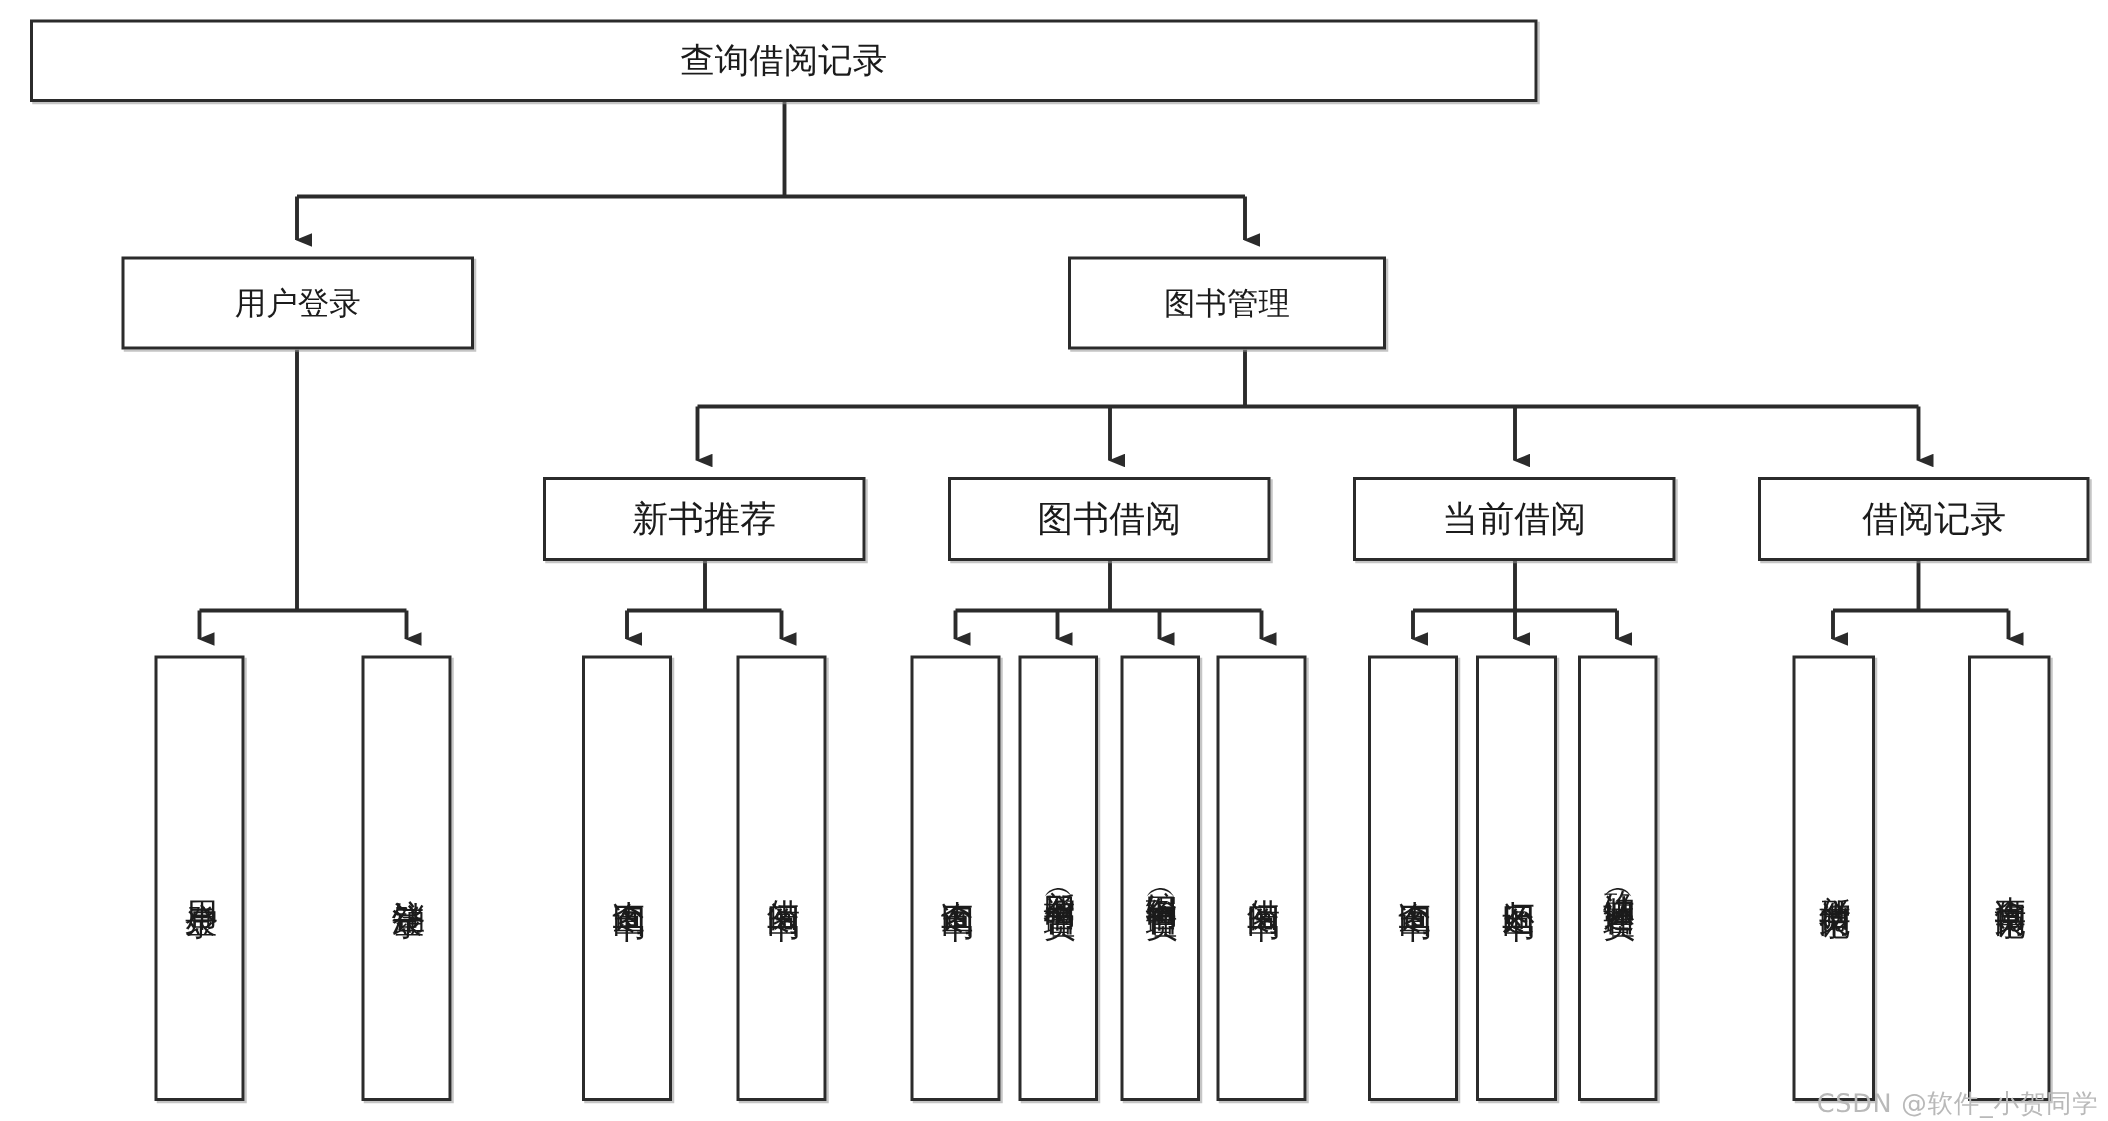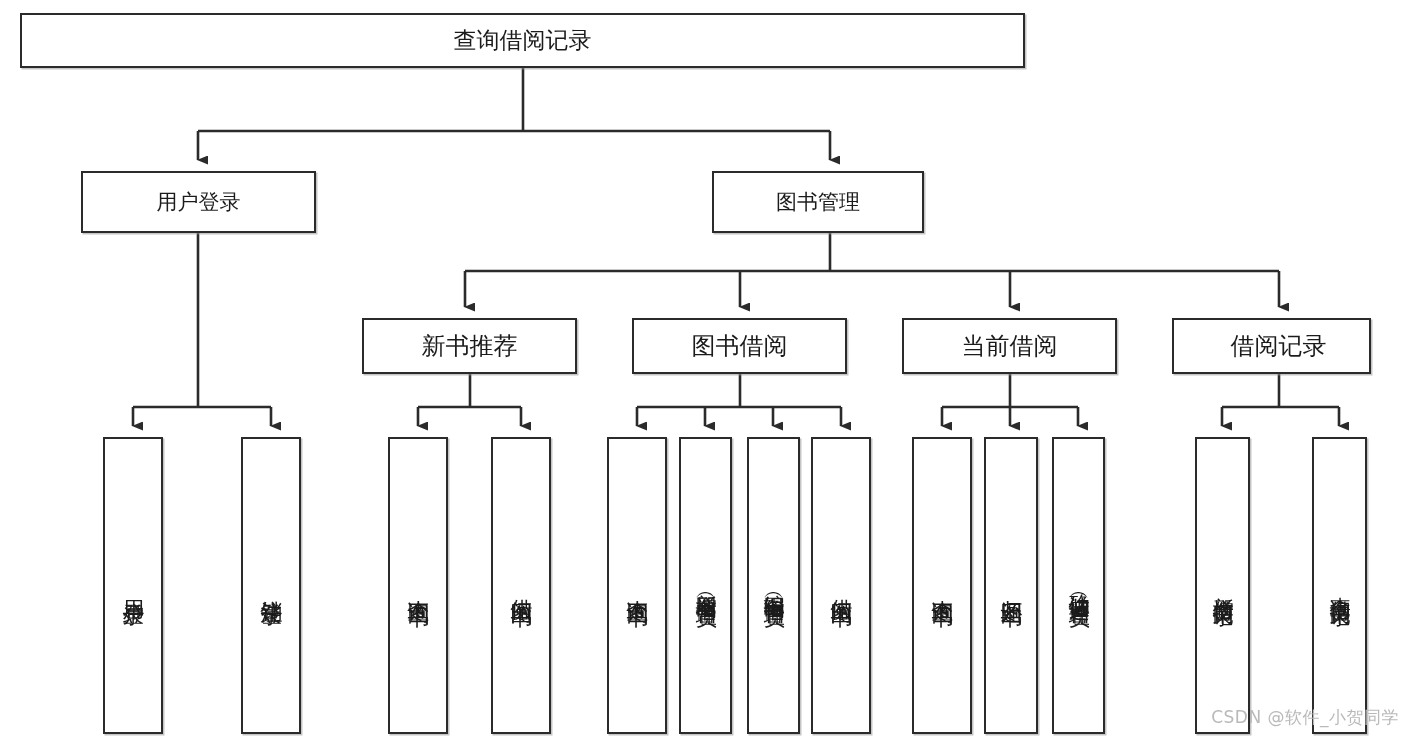--- a/index.html
+++ b/index.html
@@ -46,21 +46,21 @@
     letter-spacing:2px;
     color:#1b1b1b;
     white-space:nowrap;
     text-align:center;
   }
   .leaf.tall .vtext{font-size:21px;}
 
   #watermark{
     position:absolute;
     right:6px;
-    bottom:18px;
+    bottom:0;
     font-size:17px;
     color:#b9b9b9;
     letter-spacing:.5px;
     white-space:nowrap;
     pointer-events:none;
   }
 </style>
 </head>
 <body>
 
@@ -130,21 +130,21 @@
 
   <div class="node l3" style="left:362px;top:318px;width:215px;height:56px;">
     <span>新书推荐</span>
   </div>
   <div class="node l3" style="left:632px;top:318px;width:215px;height:56px;">
     <span>图书借阅</span>
   </div>
   <div class="node l3" style="left:902px;top:318px;width:215px;height:56px;">
     <span>当前借阅</span>
   </div>
-  <div class="node l3" style="left:1172px;top:318px;width:199px;height:56px;padding-left:14px;">
+  <div class="node l3" style="left:1172px;top:318px;width:221px;height:56px;padding-left:14px;">
     <span>借阅记录</span>
   </div>
 
   <div class="leaf" style="left:103px;top:437px;width:60px;height:297px;">
     <span class="vtext">用户登录</span>
   </div>
   <div class="leaf" style="left:241px;top:437px;width:60px;height:297px;">
     <span class="vtext">注销登录</span>
   </div>
 

